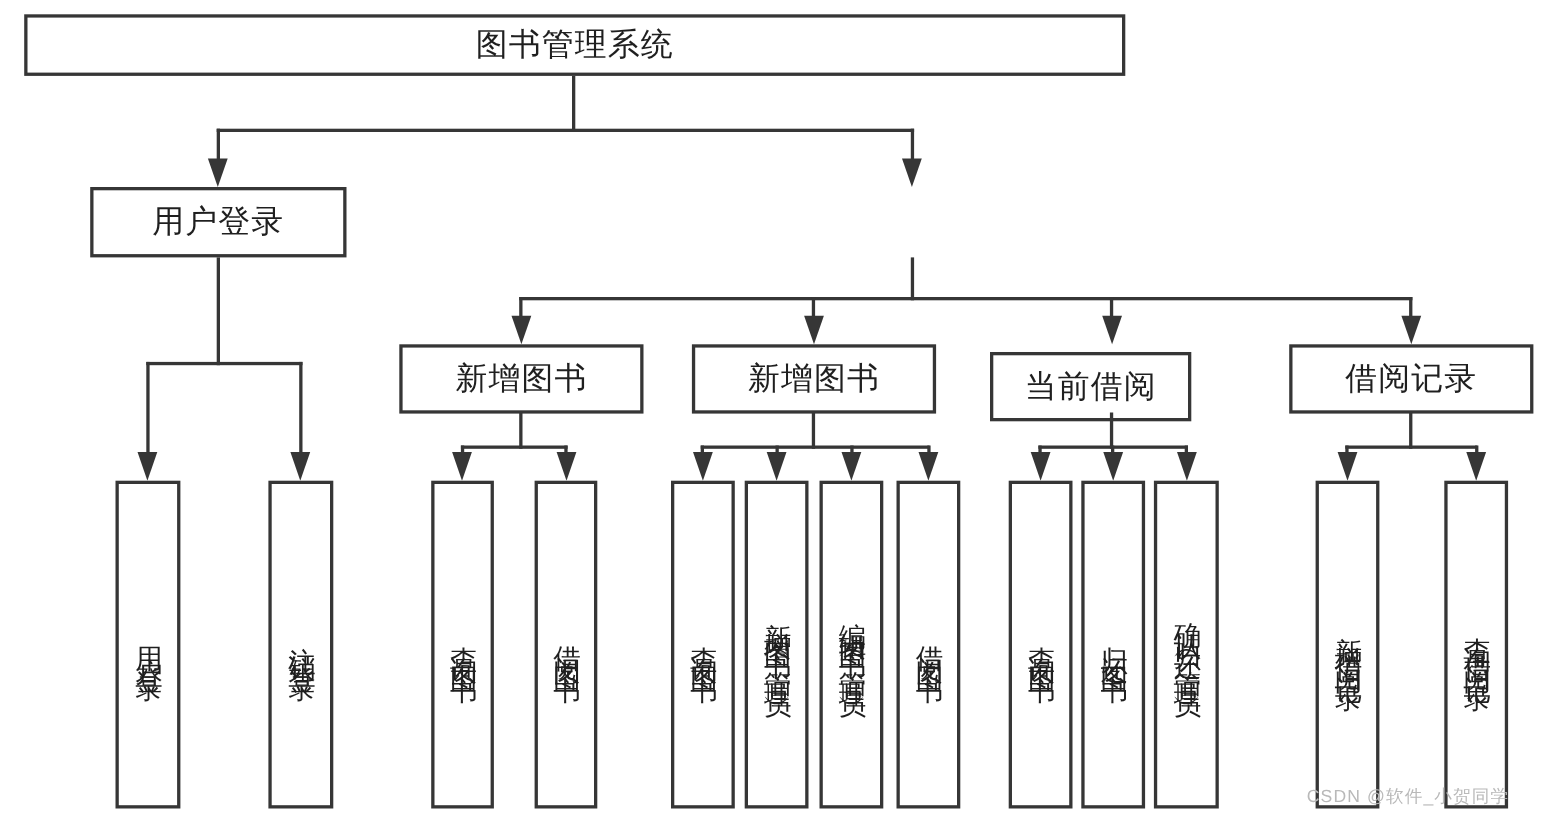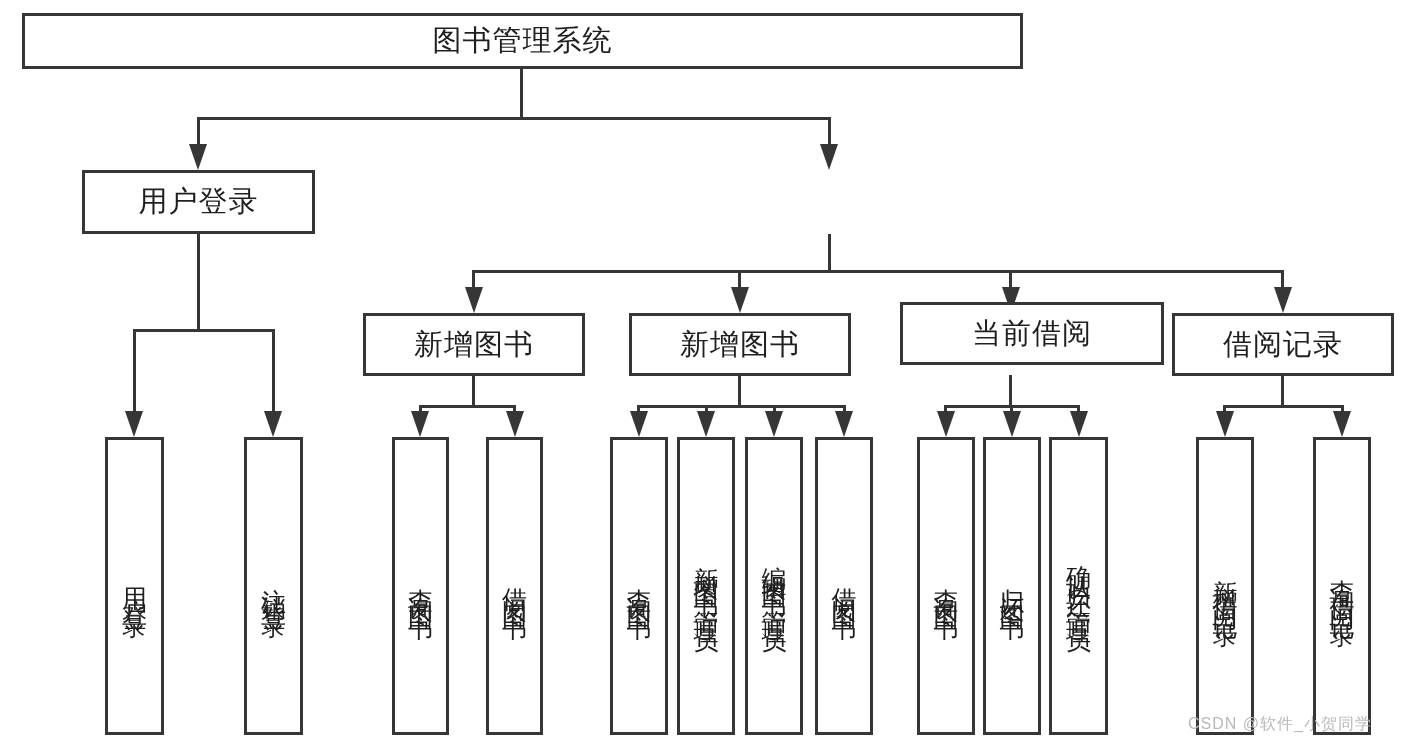--- a/index.html
+++ b/index.html
@@ -88,21 +88,21 @@
   <div class="ar" style="left:1002px;top:287px;"></div>
   <div class="vl" style="left:1281px;top:270px;height:22px;"></div>
   <div class="ar" style="left:1274px;top:287px;"></div>
 
   <div class="box" style="left:363px;top:313px;width:222px;height:63px;">
     <span class="hlabel">新增图书</span>
   </div>
   <div class="box" style="left:629px;top:313px;width:222px;height:63px;">
     <span class="hlabel">新增图书</span>
   </div>
-  <div class="box" style="left:900px;top:302px;width:264px;height:63px;">
+  <div class="box" style="left:900px;top:320px;width:183px;height:63px;">
     <span class="hlabel">当前借阅</span>
   </div>
   <div class="box" style="left:1172px;top:313px;width:222px;height:63px;">
     <span class="hlabel">借阅记录</span>
   </div>
 
   <div class="vl" style="left:472px;top:375px;height:33px;"></div>
   <div class="vl" style="left:738px;top:375px;height:33px;"></div>
   <div class="vl" style="left:1009px;top:375px;height:33px;"></div>
   <div class="vl" style="left:1281px;top:375px;height:33px;"></div>

